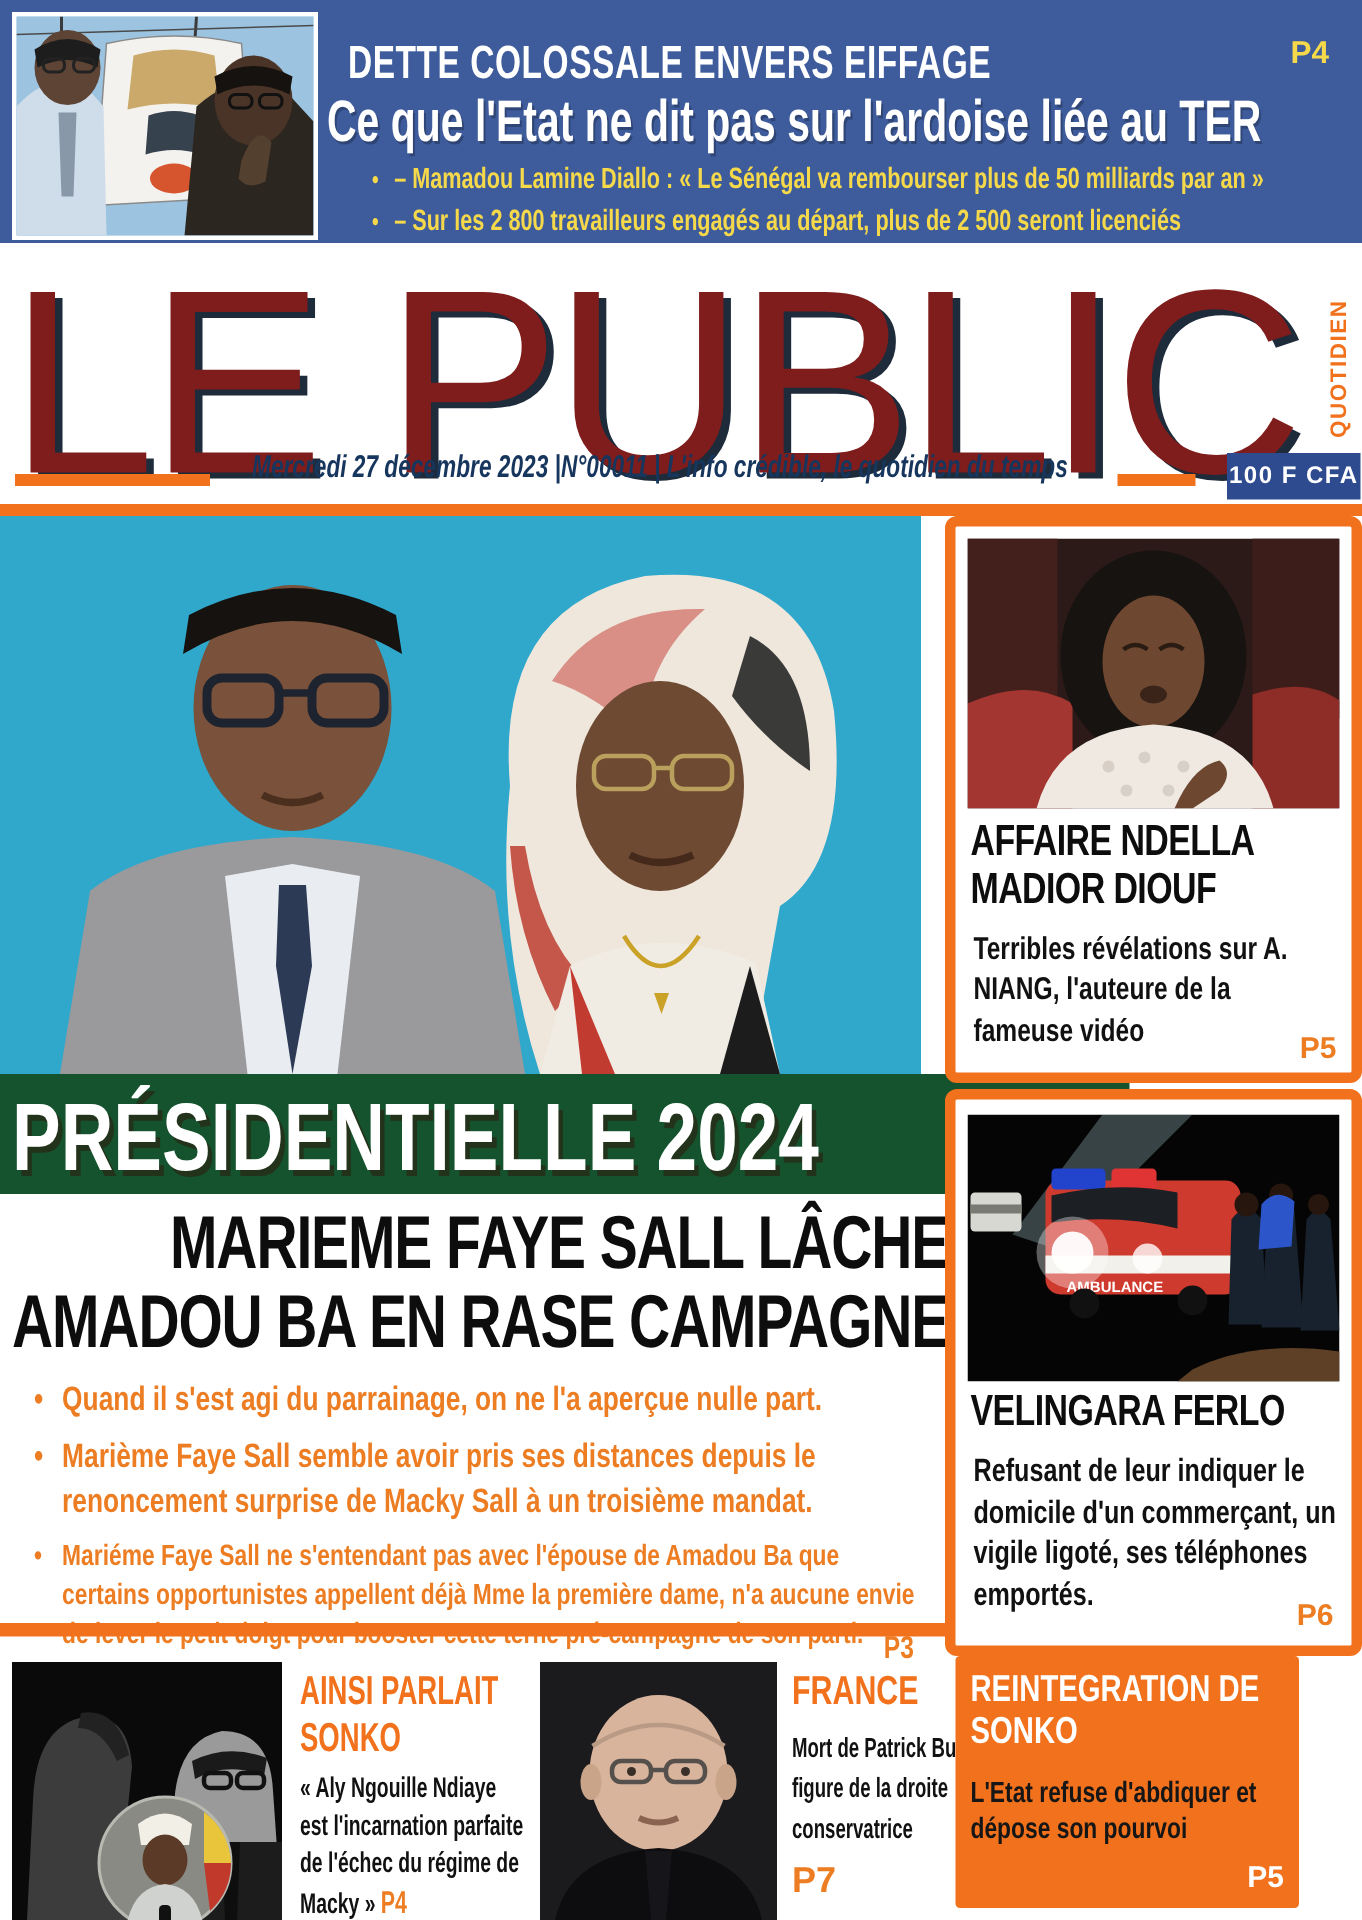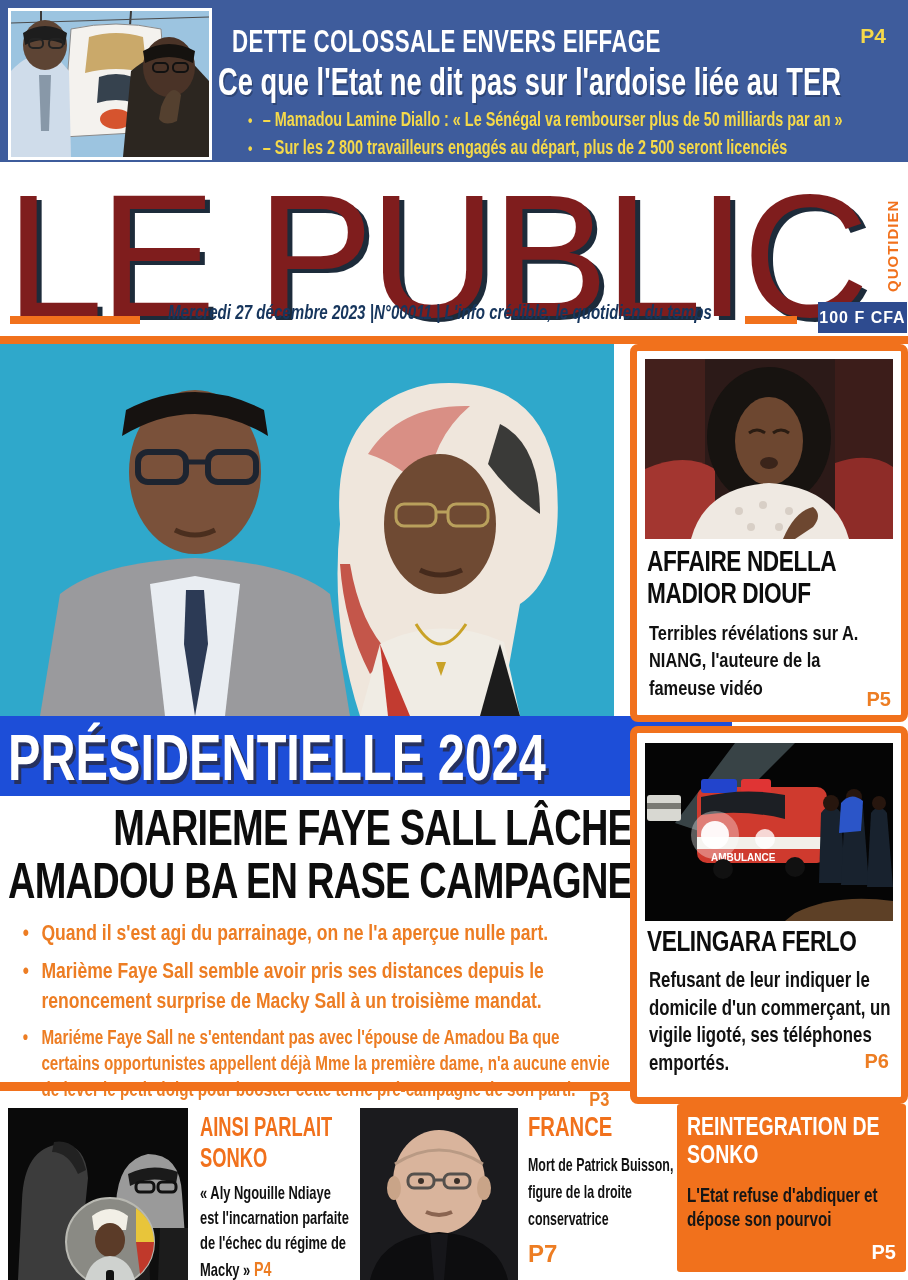--- a/index.html
+++ b/index.html
@@ -22,21 +22,21 @@
   .masthead-title{left:6px;top:168px;font-size:175px;font-weight:400;color:#7f1d1d;letter-spacing:-4px;
                   line-height:1;text-shadow:5px 4px 0 #1d2b3a;}
   .quotidien{right:7px;top:186px;height:106px;writing-mode:vertical-rl;transform:rotate(180deg);
              font-size:15px;font-weight:700;color:#F1711C;letter-spacing:1px;}
   .rule{background:#F1711C;}
   .dateline{left:168px;top:300px;font-size:21px;font-weight:700;font-style:italic;color:#17365D;transform:scaleX(.72);}
   .pricebox{left:818px;top:302px;width:89px;height:31px;background:#2E4B8F;color:#fff;font-weight:700;
             font-size:16px;letter-spacing:1px;display:flex;align-items:center;justify-content:center;}
   
   .leadphoto{left:0;top:344px;width:614px;height:372px;background:#2FA8CB;}
-  .leadbanner{left:0;top:716px;width:732px;height:80px;background:#1d4ed8;}
+  .leadbanner{left:0;top:716px;width:732px;height:80px;background:#14532d;padding-left:21px;}
   .leadbanner-text{left:8px;top:5px;font-size:64px;font-weight:900;color:#fff;transform:scaleX(.76);
                    text-shadow:4px 4px 0 rgba(45,30,15,.6);}
   .lead-headline{left:8px;top:802px;color:#0d0d0d;font-weight:900;font-size:50px;line-height:1.06;
                  letter-spacing:-1px;text-align:right;}
   .lead-headline div{white-space:nowrap;transform:scaleX(.76);transform-origin:0 0;}
   .lead-bullets{left:18px;top:918px;width:760px;margin:0;padding:0;list-style:none;color:#ED7D23;
                 transform:scaleX(.78);transform-origin:0 0;position:absolute;}
   .lead-bullets li{font-weight:700;position:relative;padding-left:30px;margin-bottom:9px;}
   .lead-bullets li::before{content:"•";position:absolute;left:6px;top:0;}
   .lb-big{font-size:22.5px;line-height:1.3;}
@@ -57,21 +57,21 @@
   .b-photo1{left:8px;top:1108px;width:180px;height:172px;}
   .b-photo2{left:360px;top:1108px;width:158px;height:172px;}
   .b-title{font-weight:900;color:#F1711C;font-size:27px;line-height:1.15;transform-origin:0 0;}
   .b1-title{left:200px;top:1112px;width:240px;transform:scaleX(.68);}
   .b1-quote{left:200px;top:1180px;width:225px;font-size:19px;font-weight:700;color:#111;line-height:1.32;
             transform:scaleX(.68);transform-origin:0 0;}
   .b2-title{left:528px;top:1112px;width:200px;transform:scaleX(.75);}
   .b2-body{left:528px;top:1152px;width:230px;font-size:18.5px;font-weight:700;color:#111;line-height:1.45;
            transform:scaleX(.67);transform-origin:0 0;}
   .b2-p7{left:528px;top:1240px;font-size:24px;font-weight:700;color:#ED7D23;}
-  .orangebox{left:677px;top:1104px;width:229px;height:168px;background:#F1711C;border-radius:3px;}
+  .orangebox{left:637px;top:1104px;width:229px;height:168px;background:#F1711C;border-radius:3px;}
   .ob-title{left:10px;top:8px;width:280px;font-size:25px;font-weight:900;color:#fff;line-height:1.12;
             transform:scaleX(.78);transform-origin:0 0;}
   .ob-body{left:10px;top:80px;width:272px;font-size:19.5px;font-weight:700;color:#161616;line-height:1.22;
            transform:scaleX(.78);transform-origin:0 0;}
   .ob-p5{right:10px;bottom:8px;font-size:20px;font-weight:700;color:#fff;}
 </style>
 </head>
 <body>
 
 <div id="page">
@@ -217,21 +217,21 @@
           <path d="M226 70 q8 -11 16 0 l6 74 l-26 0 Z"></path>
         </g>
         <circle cx="186" cy="60" r="8" fill="#27160e"></circle>
         <circle cx="209" cy="54" r="8" fill="#27160e"></circle>
         <circle cx="234" cy="60" r="7" fill="#27160e"></circle>
         <path d="M196 60 q10 -12 22 -2 l-2 30 l-22 2 Z" fill="#2b55c8"></path>
       </svg>
     </div>
     <div class="abs cardtitle" style="top:192px;">VELINGARA FERLO</div>
     <div class="abs cardbody" style="top:234px;font-size:21.5px;line-height:1.28;">Refusant de leur indiquer le domicile d'un commerçant, un vigile ligoté, ses téléphones emportés.</div>
-    <div class="abs pref" style="right:12px;bottom:24px;">P6</div>
+    <div class="abs pref" style="right:12px;bottom:8px;">P6</div>
   </div>
 
   <div class="abs b-photo1">
     <svg width="180" height="172" viewBox="0 0 180 172">
       <rect width="180" height="172" fill="#0a0a0a"></rect>
       <path d="M10 172 L14 92 Q16 40 52 36 Q78 36 80 70 L76 110 L82 172 Z" fill="#3c3c3c"></path>
       <path d="M46 34 Q70 30 78 62 L70 66 Q60 44 44 44 Z" fill="#222"></path>
       <path d="M120 172 L108 96 Q110 52 140 46 Q172 46 174 86 L180 172 Z" fill="#9a9a9a"></path>
       <path d="M120 66 Q144 54 170 64 L168 76 Q144 66 122 78 Z" fill="#1a1a1a"></path>
       <rect x="128" y="74" width="18" height="10" rx="4" fill="none" stroke="#111" stroke-width="3"></rect>

